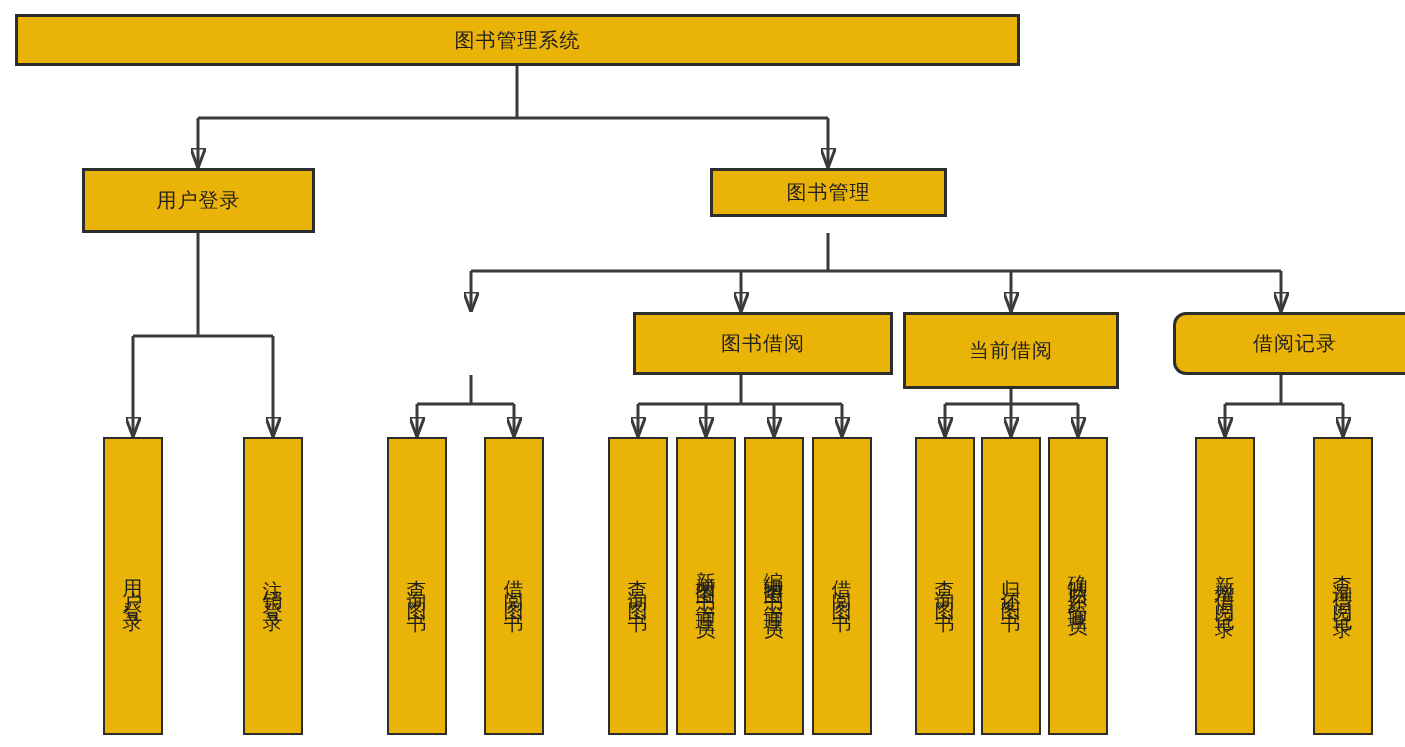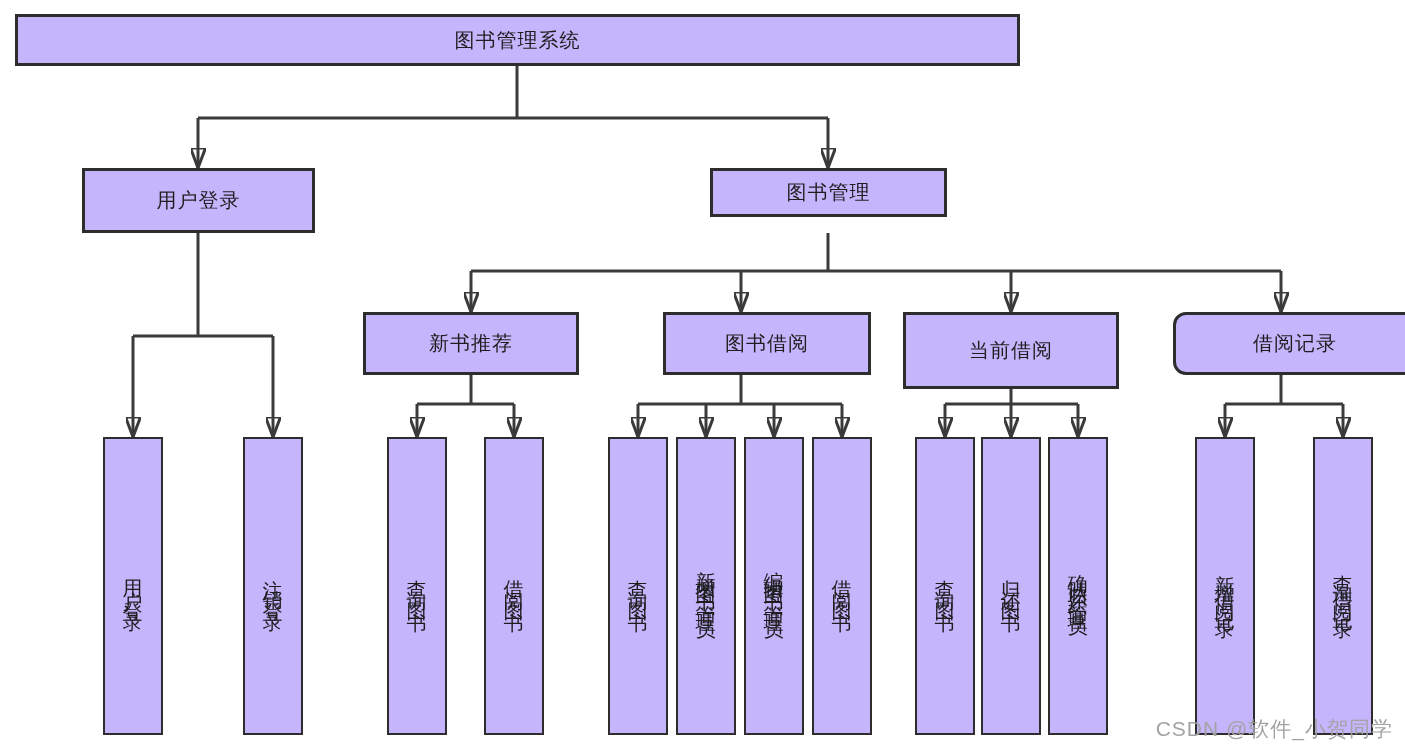--- a/index.html
+++ b/index.html
@@ -23,21 +23,21 @@
     height: 747px;
     pointer-events: none;
   }
   .wires path, .wires line {
     stroke: #3a3a3a;
     stroke-width: 3;
     fill: none;
   }
   .box {
     position: absolute;
-    background: #c4b5fd;
+    background: #eab308;
     border: 3px solid #2d2d2d;
     display: flex;
     align-items: center;
     justify-content: center;
     color: #1e1e1e;
     font-size: 20px;
     letter-spacing: 1px;
     box-sizing: border-box;
     text-align: center;
   }
@@ -104,22 +104,21 @@
 
     <line x1="1225" y1="404" x2="1225" y2="437" marker-end="url(#arrow)"></line>
     <line x1="1343" y1="404" x2="1343" y2="437" marker-end="url(#arrow)"></line>
   </svg>
 
   <div class="box" style="left:15px; top:14px; width:1005px; height:52px;">图书管理系统</div>
 
   <div class="box" style="left:82px; top:168px; width:233px; height:65px;">用户登录</div>
   <div class="box" style="left:710px; top:168px; width:237px; height:49px;">图书管理</div>
 
-  <div class="box" style="left:363px; top:312px; width:216px; height:63px;">新书推荐</div>
-  <div class="box" style="left:663px; top:312px; width:208px; height:63px;">图书借阅</div>
+  <div class="box" style="left:633px; top:312px; width:260px; height:63px;">图书借阅</div>
   <div class="box" style="left:903px; top:312px; width:216px; height:77px;">当前借阅</div>
   <div class="box" style="left:1173px; top:312px; width:244px; height:63px;border-radius:13px;">借阅记录</div>
 
   <div class="box leaf" style="left:103px; top:437px; width:60px; height:298px;">用户登录</div>
   <div class="box leaf" style="left:243px; top:437px; width:60px; height:298px;">注销登录</div>
 
   <div class="box leaf" style="left:387px; top:437px; width:60px; height:298px;">查询图书</div>
   <div class="box leaf" style="left:484px; top:437px; width:60px; height:298px;">借阅图书</div>
 
   <div class="box leaf" style="left:608px; top:437px; width:60px; height:298px;">查询图书</div>
@@ -127,15 +126,14 @@
   <div class="box leaf" style="left:744px; top:437px; width:60px; height:298px; letter-spacing:7px;">编辑图书（管理员）</div>
   <div class="box leaf" style="left:812px; top:437px; width:60px; height:298px;">借阅图书</div>
 
   <div class="box leaf" style="left:915px; top:437px; width:60px; height:298px;">查询图书</div>
   <div class="box leaf" style="left:981px; top:437px; width:60px; height:298px;">归还图书</div>
   <div class="box leaf" style="left:1048px; top:437px; width:60px; height:298px; letter-spacing:6px;">确认归还（管理员）</div>
 
   <div class="box leaf" style="left:1195px; top:437px; width:60px; height:298px; letter-spacing:9px;">新增借阅记录</div>
   <div class="box leaf" style="left:1313px; top:437px; width:60px; height:298px; letter-spacing:9px;">查询借阅记录</div>
 
-  <div class="watermark">CSDN @软件_小贺同学</div>
 
 </div>
 
 </body></html>

